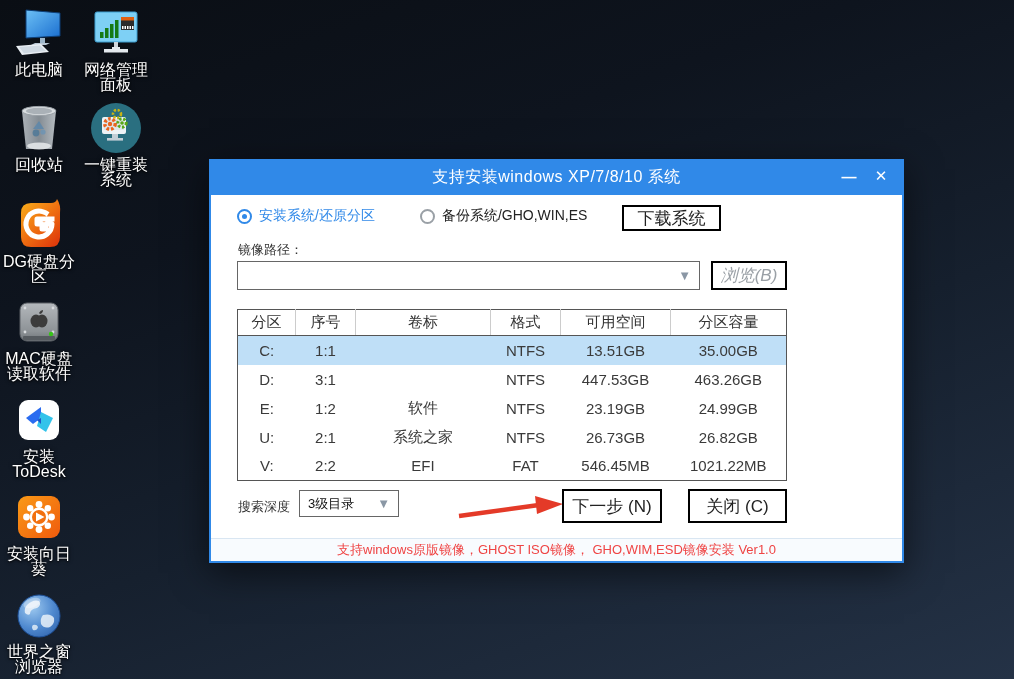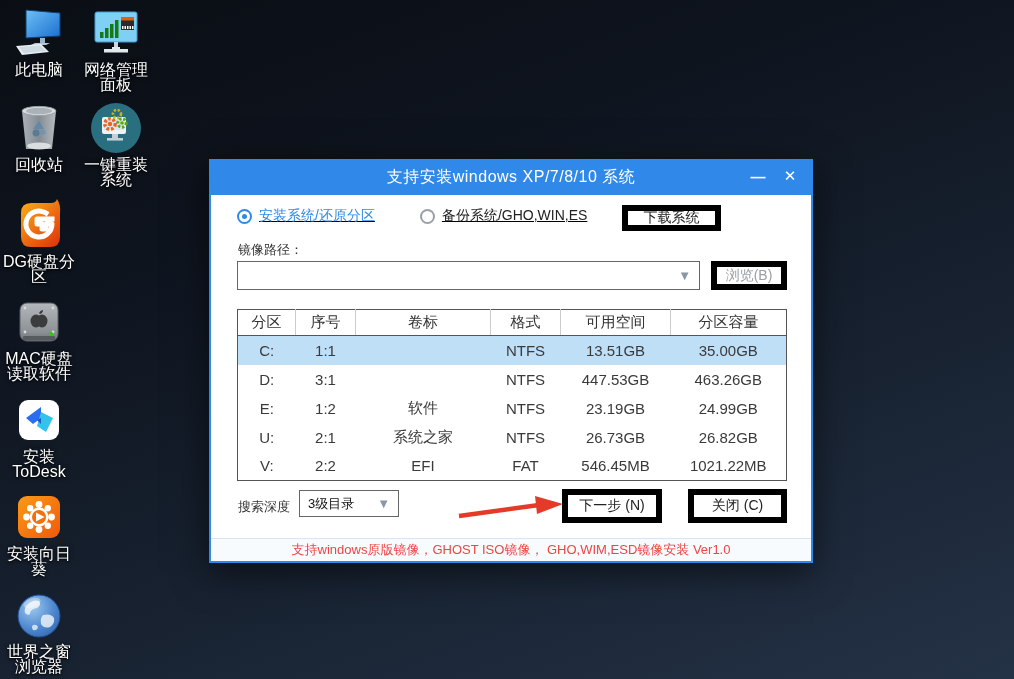--- a/index.html
+++ b/index.html
@@ -13,57 +13,57 @@
   
   .icon-cell { position:absolute; width:78px; text-align:center; cursor:default; }
   .icon-box { height:54px; display:flex; align-items:center; justify-content:center; }
   .icon-label {
     margin-top:2px; font-size:16px; line-height:15px; color:#fff;
     text-shadow:0 1px 2px rgba(0,0,0,.95), 0 0 4px rgba(0,0,0,.75);
   }
 
   
   .window {
-    position:absolute; left:209px; top:159px; width:604px; height:404px;
+    position:absolute; left:209px; top:159px; width:695px; height:404px;
     background:#3089e8; box-shadow:0 10px 34px rgba(0,0,0,.55);
   }
   .titlebar { position:absolute; left:0; top:0; right:0; height:36px;
     display:flex; align-items:center; justify-content:center; }
   .titlebar-text { color:#fff; font-size:16px; letter-spacing:.5px; }
   .win-btn { position:absolute; top:0; width:34px; height:34px; color:#fff;
     display:flex; align-items:center; justify-content:center; font-size:15px; cursor:pointer; }
   .btn-min { right:38px; font-weight:bold; }
   .btn-close { right:6px; font-weight:bold; }
 
   .win-body { position:absolute; left:2px; top:36px; right:2px; bottom:2px; background:#fff; }
 
   
-  .radio-row { position:absolute; left:26px; top:12px; display:flex; align-items:center;text-decoration:underline; }
+  .radio-row { position:absolute; left:26px; top:12px; display:flex; align-items:center; }
   .radio { width:15px; height:15px; border-radius:50%; background:#fff; position:relative; flex:0 0 auto; }
   .radio.sel { border:2px solid #3089e8; }
   .radio.sel::after { content:""; position:absolute; left:3px; top:3px; width:5px; height:5px;
     border-radius:50%; background:#3089e8; }
   .radio.unsel { border:2px solid #9aa0a6; }
   .radio-lab { font-size:14px; margin-left:7px; }
   .lab-blue { color:#3089e8; }
   .lab-dark { color:#222;text-align:center; }
   .gap { width:45px; }
 
-  .btn { background:#fff; border:6px solid #000000; color:#222; font-size:14px;
+  .btn { background:#fff; border:2px solid #000000; color:#222; font-size:17px;
     display:flex; align-items:center; justify-content:center; cursor:pointer;
     font-family:"Liberation Sans",sans-serif; }
   .download-btn { position:absolute; left:411px; top:10px; width:99px; height:26px; }
 
   .path-label { position:absolute; left:27px; top:46px; font-size:13px; color:#333; }
   .combo { position:absolute; border:1px solid #666; background:#fff; display:flex;
     align-items:center; cursor:pointer; }
   .combo-path { left:26px; top:66px; width:463px; height:29px; padding:0 8px; }
   .combo-path .val { font-family:"DejaVu Sans Mono","Liberation Mono",monospace; font-size:12px; color:#111; }
   .combo .arrow { margin-left:auto; color:#8a97a5; font-size:13px; }
-  .browse-btn { position:absolute; left:500px; top:66px; width:76px; height:29px; color:#9aa0a6; }
+  .browse-btn { position:absolute; left:500px; top:66px; width:76px; height:29px; color:#9aa0a6;font-style:italic; }
 
   
   .ptable { position:absolute; left:26px; top:114px; width:549px; border:1px solid #555;
     border-collapse:collapse; table-layout:fixed; font-size:15px; color:#3a3a3a; }
   .ptable th { height:26px; font-weight:400; color:#333; border-bottom:1px solid #555;
     border-right:1px solid #ccc; background:#fff; }
   .ptable th:last-child { border-right:none; }
   .ptable td { height:29px; text-align:center; background:#fff; }
   .ptable tr.sel td { background:#bfdff7; }
 

